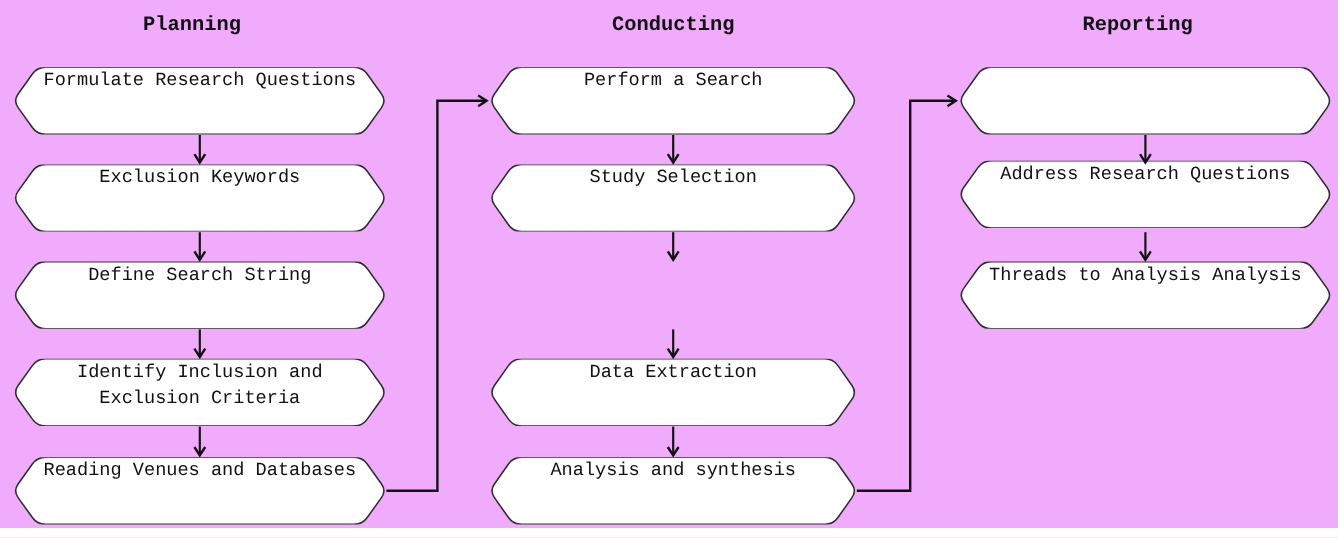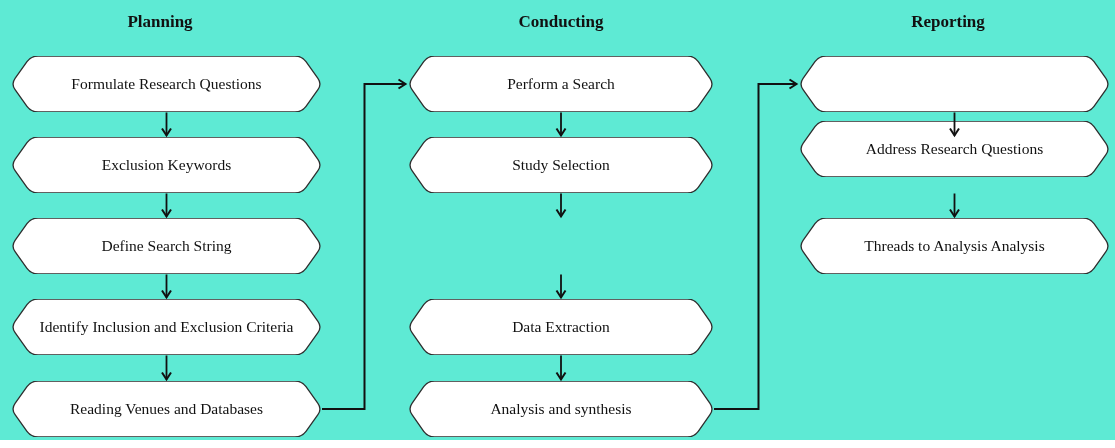--- a/index.html
+++ b/index.html
@@ -1,36 +1,36 @@
 <!DOCTYPE html>
 <html><head>
 <meta charset="utf-8">
 <style>
   html,body{margin:0;padding:0;background:#ffffff;}
   .canvas{
     position:relative;
     width:1115px;height:440px;
-    background:#5eead4;
-    font-family:Liberation Serif, serif;
+    background:#f0abfc;
+    font-family:Liberation Mono, monospace;
     overflow:hidden;
   }
   .col-header{
     position:absolute;
     top:12px;
     transform:translateX(-50%);
     font-size:17px;
     font-weight:bold;
     color:#111111;
     white-space:nowrap;
   }
   .node{
     position:absolute;
     height:56px;
     display:flex;
-    align-items:center;
+    align-items:flex-start;
     justify-content:center;
   }
   .node .hex{
     position:absolute;
     left:0;top:0;
     width:100%;height:100%;
     display:block;
   }
   .node .hex path{
     fill:#ffffff;
@@ -123,21 +123,21 @@
         <path d="M 4.07 22.3 L 15.93 5.7 Q 20 0 27 0 L 283 0 Q 290 0 294.07 5.7 L 305.93 22.3 Q 310 28 305.93 33.7 L 294.07 50.3 Q 290 56 283 56 L 27 56 Q 20 56 15.93 50.3 L 4.07 33.7 Q 0 28 4.07 22.3 Z"></path>
       </svg>
     <span class="label">Data Extraction</span>
   </div>
 
   <div class="node" style="left:799px;top:56px;width:311px">
     <svg class="hex" viewBox="0 0 310 56" preserveAspectRatio="none">
         <path d="M 4.07 22.3 L 15.93 5.7 Q 20 0 27 0 L 283 0 Q 290 0 294.07 5.7 L 305.93 22.3 Q 310 28 305.93 33.7 L 294.07 50.3 Q 290 56 283 56 L 27 56 Q 20 56 15.93 50.3 L 4.07 33.7 Q 0 28 4.07 22.3 Z"></path>
       </svg>
   </div>
-  <div class="node" style="left:799px;top:121px;width:311px">
+  <div class="node" style="left:799px;top:134px;width:311px">
     <svg class="hex" viewBox="0 0 310 56" preserveAspectRatio="none">
         <path d="M 4.07 22.3 L 15.93 5.7 Q 20 0 27 0 L 283 0 Q 290 0 294.07 5.7 L 305.93 22.3 Q 310 28 305.93 33.7 L 294.07 50.3 Q 290 56 283 56 L 27 56 Q 20 56 15.93 50.3 L 4.07 33.7 Q 0 28 4.07 22.3 Z"></path>
       </svg>
     <span class="label">Address Research Questions</span>
   </div>
   <div class="node" style="left:799px;top:218px;width:311px">
     <svg class="hex" viewBox="0 0 310 56" preserveAspectRatio="none">
         <path d="M 4.07 22.3 L 15.93 5.7 Q 20 0 27 0 L 283 0 Q 290 0 294.07 5.7 L 305.93 22.3 Q 310 28 305.93 33.7 L 294.07 50.3 Q 290 56 283 56 L 27 56 Q 20 56 15.93 50.3 L 4.07 33.7 Q 0 28 4.07 22.3 Z"></path>
       </svg>
     <span class="label">Threads to Analysis Analysis</span>

